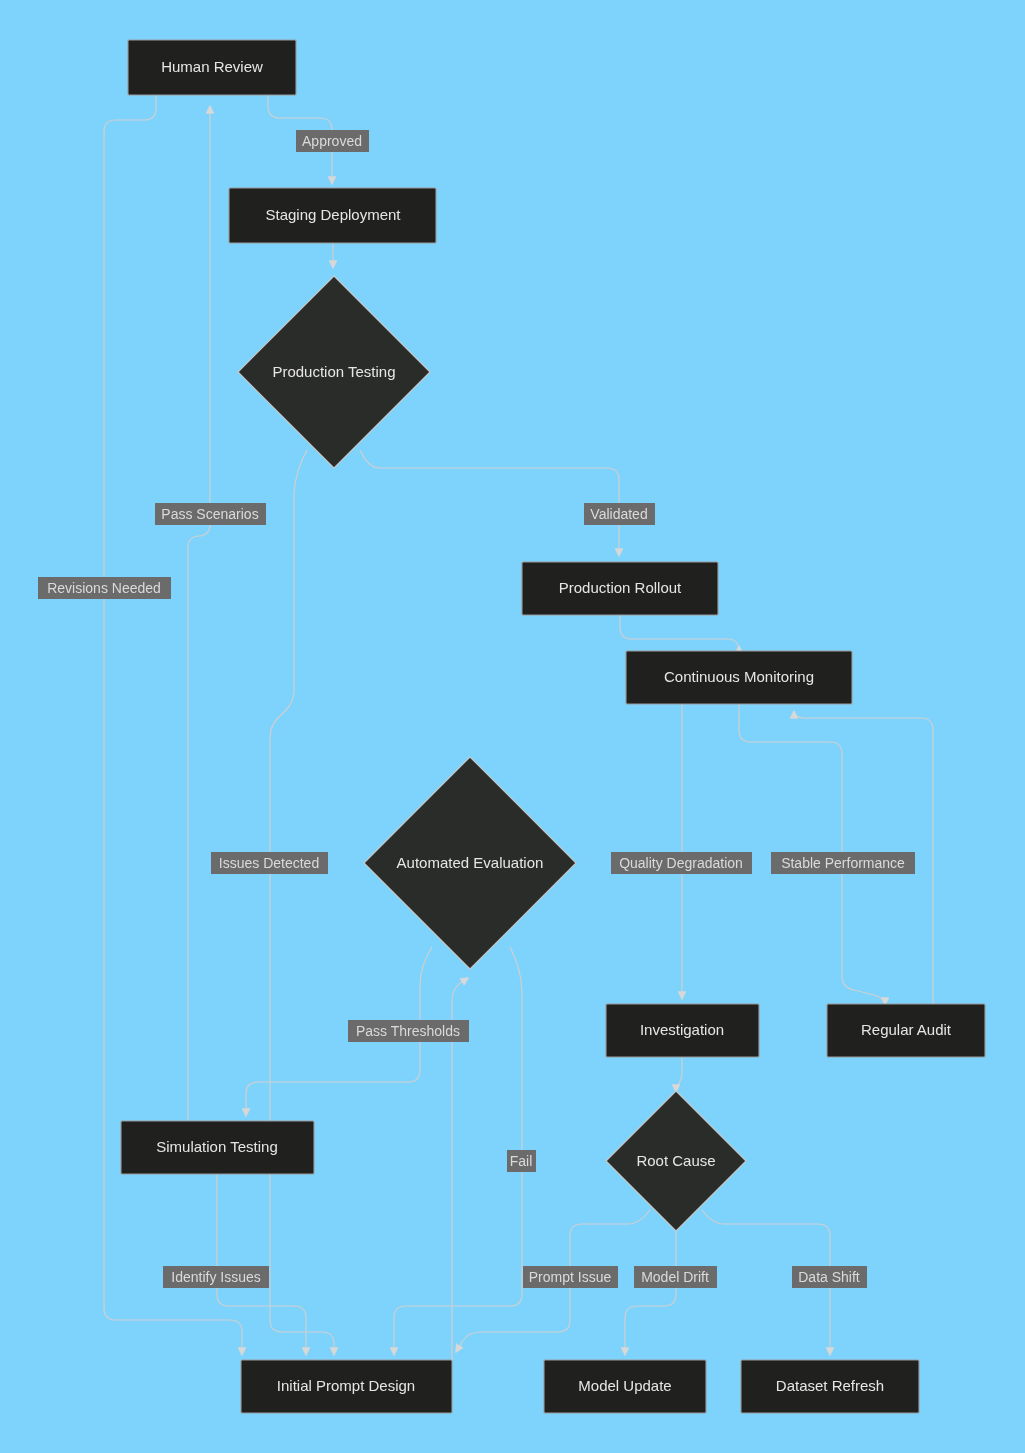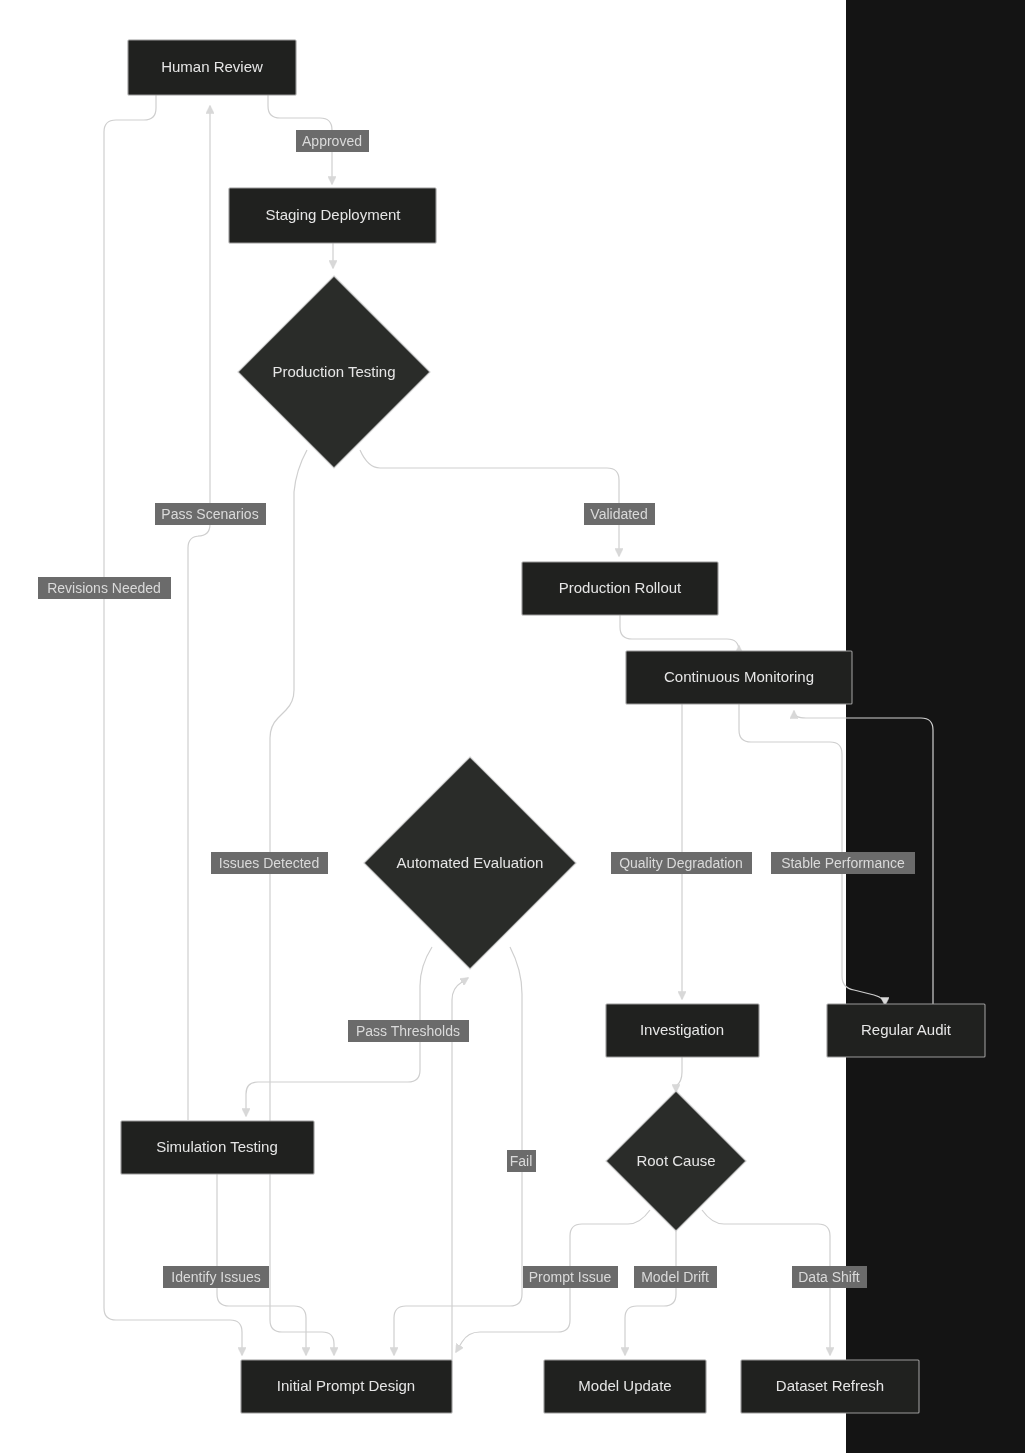--- a/index.html
+++ b/index.html
@@ -8,23 +8,23 @@
     background: #141414;
   }
   body {
     width: 1025px;
     height: 1453px;
     overflow: hidden;
     font-family: "Liberation Sans", sans-serif;
   }
   #diagram-root {
     position: relative;
-    width: 846px;
+    width: 1025px;
     height: 1453px;
-    background: #ffffff;
+    background: #7dd3fc;
   }
   svg#flow {
     position: absolute;
     left: 0;
     top: 0;
     width: 1025px;
     height: 1453px;
     display: block;
   }
   .node-rect {

